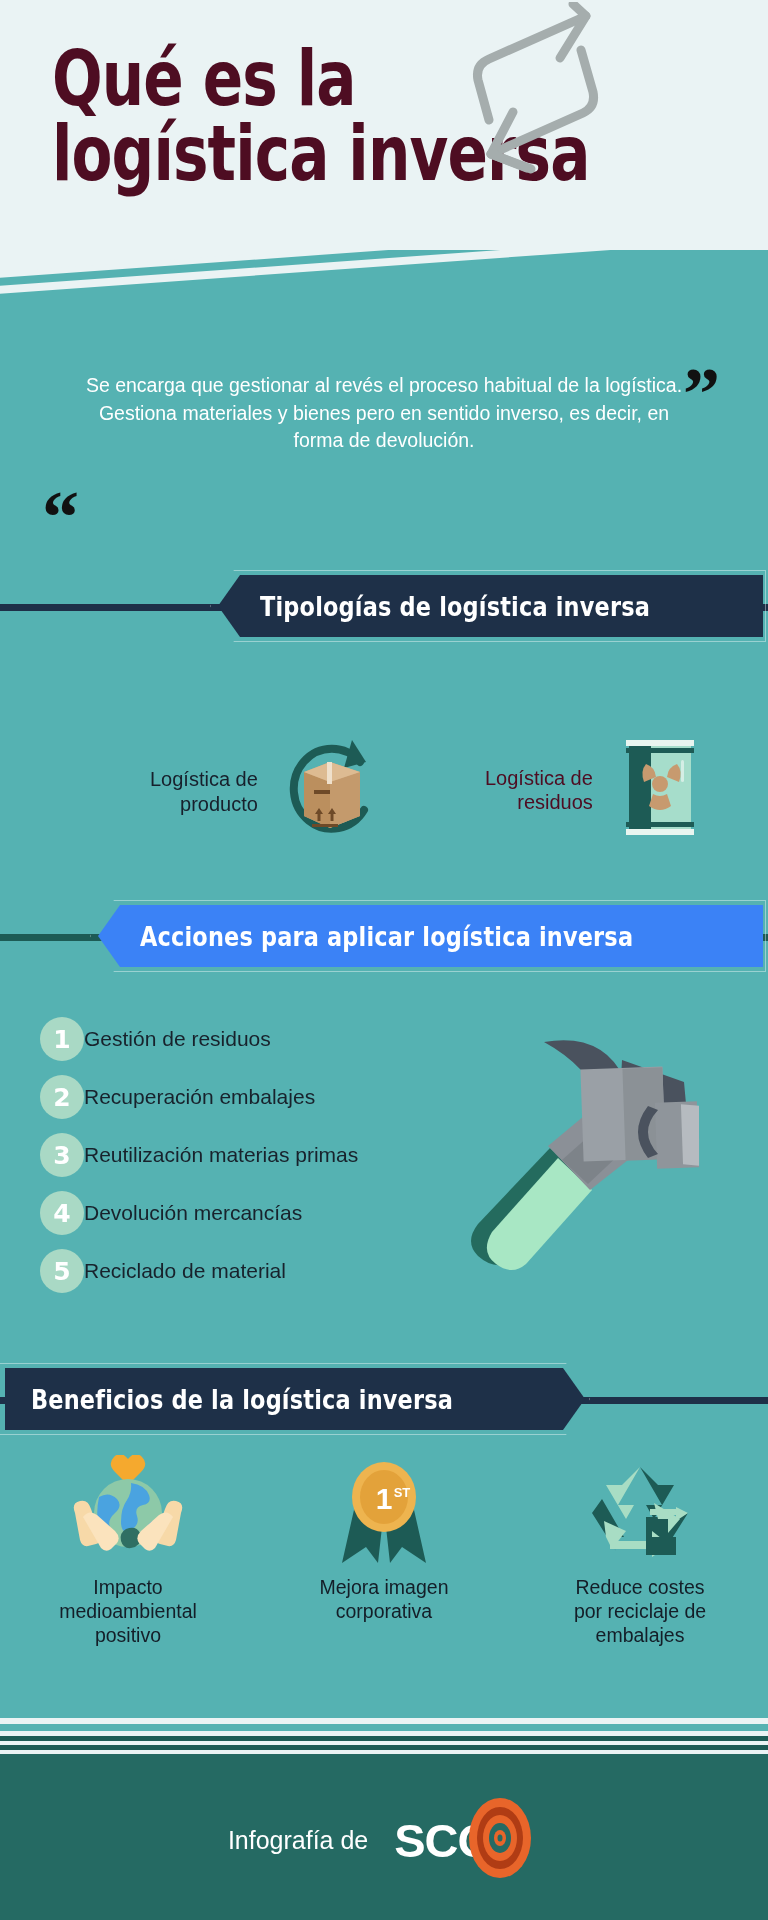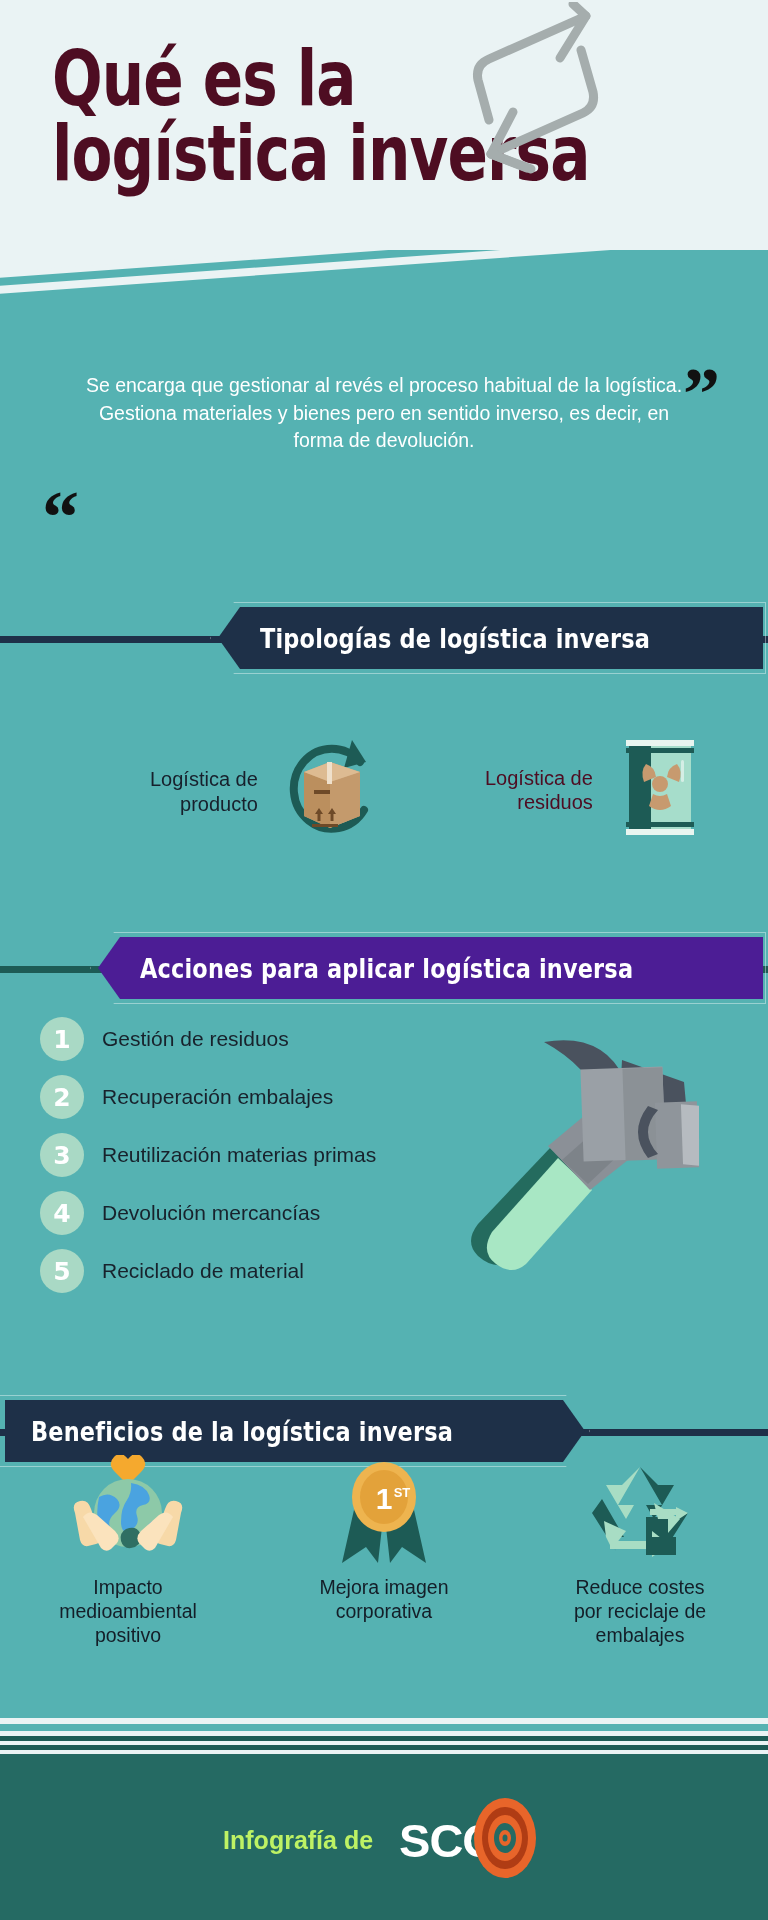--- a/index.html
+++ b/index.html
@@ -42,21 +42,21 @@
   .quote-text {
     width:600px; margin:0 auto; text-align:center; color:#ffffff;
     font-size:19.5px; line-height:1.42; font-weight:400;
   }
   .qmark { position:absolute; color:#111; font-size:74px; font-weight:bold;
            font-family:"Liberation Serif", serif; line-height:1; }
   .qmark-close { left:683px; top:-15px; }
   .qmark-open  { left:42px;  top:108px; }
 
   
-  .banner-row { position:absolute; width:768px; height:66px;margin-top:32px; }
+  .banner-row { position:absolute; width:768px; height:66px; }
   .banner-line { position:absolute; top:29px; left:0; width:768px; height:7px; }
   .banner {
     position:absolute; height:62px; display:flex; align-items:center;
     color:#fff; font-weight:bold; font-size:26.5px;
     font-family:"Liberation Sans Narrow","DejaVu Sans Condensed","Liberation Sans",sans-serif;
     letter-spacing:0.2px; white-space:nowrap;
   }
   .banner span { transform:scaleX(0.94); transform-origin:left center; display:inline-block; }
   .banner.point-left  { clip-path:polygon(22px 0, 100% 0, 100% 100%, 22px 100%, 0 50%); padding:0 26px 0 42px; }
   .banner.point-right { clip-path:polygon(0 0, calc(100% - 22px) 0, 100% 50%, calc(100% - 22px) 100%, 0 100%); padding:0 42px 0 26px; }
@@ -65,21 +65,21 @@
   .banner-outline.point-right { clip-path:polygon(0 0, calc(100% - 24px) 0, 100% 50%, calc(100% - 24px) 100%, 0 100%); }
 
   
   #banner1-row { top:575px; }
   #banner1-row .banner-line { background:#1e3048; }
   #banner1 { left:218px; width:545px; background:#1e3048; }
   #banner1-outline { left:210px; width:556px; top:-5px; }
   
   #banner2-row { top:905px; }
   #banner2-row .banner-line { background:#1d5b55; }
-  #banner2 { left:98px; width:665px; background:#4c1d95; }
+  #banner2 { left:98px; width:665px; background:#3b82f6; }
   #banner2-outline { left:90px; width:676px; top:-5px; }
   
   #banner3-row { top:1368px; }
   #banner3-row .banner-line { background:#1e3048; }
   #banner3 { left:5px; width:580px; background:#1e3048; }
   #banner3-outline { left:-2px; width:592px; top:-5px; }
 
   
   .tipo-area { position:absolute; top:700px; left:0; width:768px; height:170px; }
   .tipo { position:absolute; display:flex; align-items:center; gap:16px; }
@@ -91,39 +91,39 @@
 
   
   .acciones { position:absolute; top:1010px; left:40px; width:470px; }
   .accion-item { display:flex; align-items:center; height:58px; }
   .num-circle {
     width:44px; height:44px; border-radius:50%; background:#a9d9c5;
     color:#fff; font-weight:bold; font-size:25px;
     display:flex; align-items:center; justify-content:center;
     flex:0 0 44px; font-family:"DejaVu Sans", sans-serif;
   }
-  .accion-text { margin-left:18px; font-size:21px; color:#18222c; }
+  .accion-text { font-size:21px; color:#18222c; }
   .hammer { position:absolute; left:452px; top:1020px; }
 
   
   .beneficios { position:absolute; top:1455px; left:0; width:768px;
                 display:flex; justify-content:space-around; align-items:flex-start; }
   .benefit { width:210px; display:flex; flex-direction:column; align-items:center; }
   .benefit-icon { height:112px; display:flex; align-items:flex-end; justify-content:center; }
   .benefit-label { margin-top:8px; text-align:center; font-size:19.5px;
                    line-height:1.24; color:#141e28; }
 
   
   .foot-stripes { position:absolute; left:0; top:1718px; width:768px; }
   .fs { width:768px; }
   .footer {
     position:absolute; left:0; top:1760px; width:768px; height:160px;
     background:#256a63; display:flex; align-items:center; justify-content:center; gap:26px;
   }
-  .foot-text { color:#bef264; font-size:25px; font-weight:bold; }
+  .foot-text { color:#ffffff; font-size:25px; font-weight:normal; }
   .logo { display:flex; align-items:center; }
   .logo-sco { color:#fff; font-weight:bold; font-size:47px; letter-spacing:-1px;
               font-family:"Liberation Sans", sans-serif; }
   .logo-right { margin-left:-2px; display:flex; flex-direction:column; line-height:0.92; }
   .logo-l1 { color:#fff; font-weight:bold; font-size:29px; letter-spacing:0px; }
   .logo-l2 { color:#fff; font-weight:bold; font-size:29px; letter-spacing:0px; }
   .logo-tag { color:#e6eceb; font-size:11.5px; margin-top:3px; letter-spacing:0.3px;
               font-family:"Liberation Sans Narrow","Liberation Sans",sans-serif; }
 </style>
 </head>

